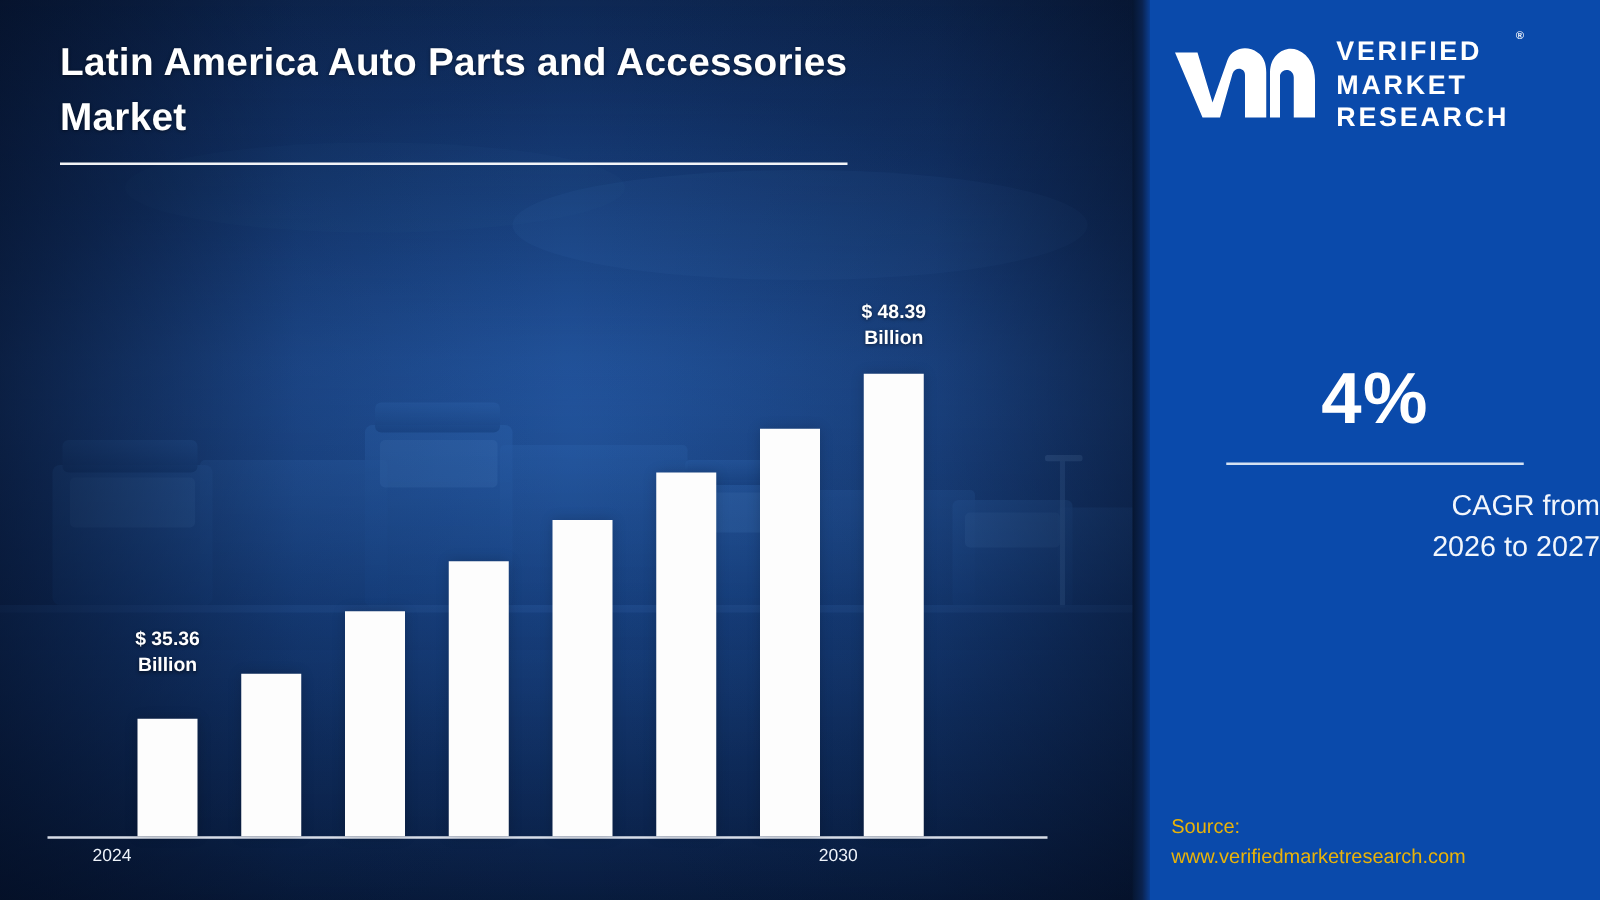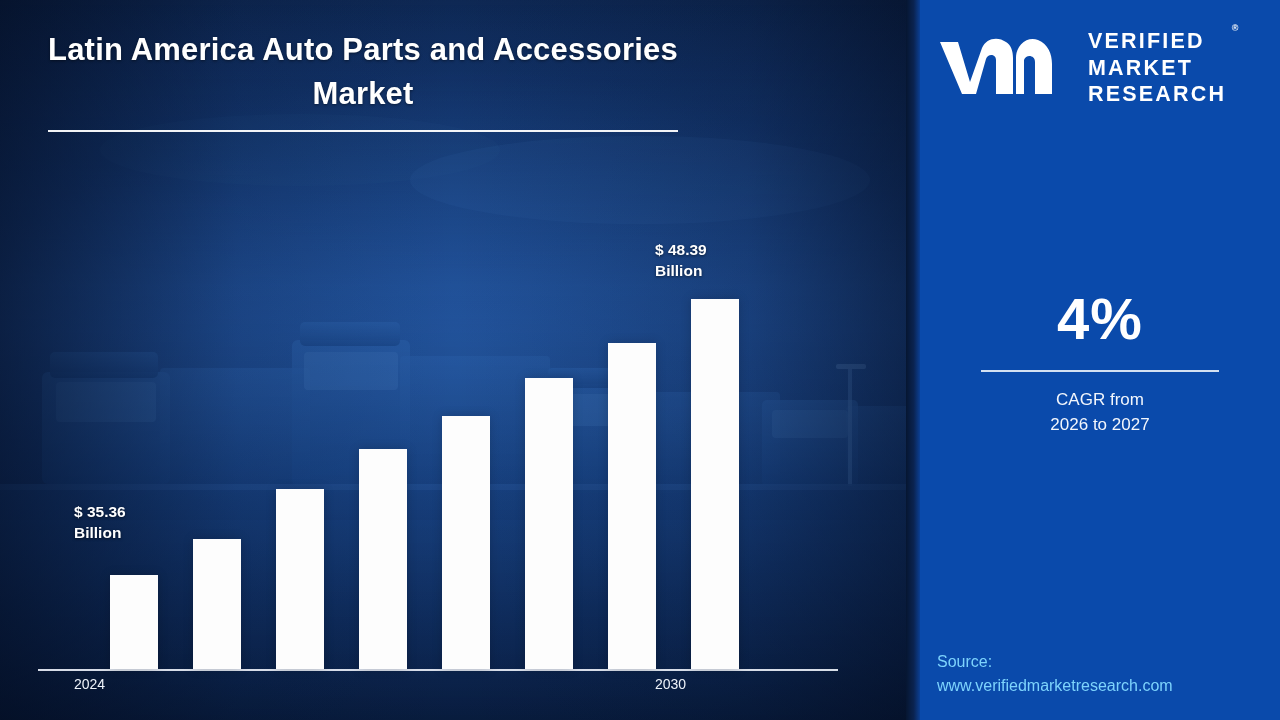--- a/index.html
+++ b/index.html
@@ -22,66 +22,66 @@
     content:"";position:absolute;inset:0;
     background:linear-gradient(90deg, rgba(3,12,32,0.65) 0%, rgba(3,12,32,0.12) 26%, rgba(3,12,32,0.0) 50%, rgba(3,12,32,0.18) 82%, rgba(3,12,32,0.55) 100%);
     pointer-events:none;
   }
   .photo-layer{position:absolute;left:0;top:0;width:912px;height:720px;opacity:.60;}
 
   
   .title-wrap{position:absolute;left:48px;top:28px;width:630px;z-index:6;}
   .title{
     color:#ffffff;font-size:31px;line-height:1.42;font-weight:bold;
-    letter-spacing:.2px;margin:0;text-shadow:0 1px 3px rgba(0,0,0,.45);text-align:center;
+    letter-spacing:.2px;margin:0;text-shadow:0 1px 3px rgba(0,0,0,.45);
   }
   .title-rule{
     margin-top:14px;height:2px;width:630px;background:#ffffff;opacity:.95;
   }
 
   
   .chart{position:absolute;left:0;top:0;width:912px;height:720px;z-index:5;}
   .axis-line{
     position:absolute;left:38px;top:669px;width:800px;height:2px;
     background:#e9eef6;opacity:.92;
   }
   .bar{
     position:absolute;bottom:51px;width:48px;background:#fdfdfd;
     box-shadow:0 0 10px rgba(0,0,0,.18);
   }
   .bar-label{
     position:absolute;color:#ffffff;font-size:15.5px;font-weight:bold;
-    line-height:1.35;width:120px;
+    line-height:1.35;text-align:center;width:120px;
     text-shadow:0 1px 3px rgba(0,0,0,.55);
   }
   .tick{
     position:absolute;top:676px;color:#eef3fa;font-size:14px;
     width:120px;font-family:"Liberation Sans", sans-serif;
   }
 
   
   .divider{
     position:absolute;left:906px;top:0;width:14px;height:720px;
     background:linear-gradient(90deg,#061631 0%, #0a2350 55%, #0b3f93 100%);
   }
   .right-panel{
     position:absolute;left:920px;top:0;width:360px;height:720px;
     background:#0a4aab;
   }
-  .logo-block{position:absolute;left:16px;top:28px;width:330px;display:flex;align-items:center;gap:27px;}
+  .logo-block{position:absolute;left:16px;top:28px;width:330px;display:flex;align-items:center;gap:8px;}
   .logo-mark{width:125px;height:72px;flex:none;}
   .logo-text{position:relative;color:#ffffff;font-weight:bold;font-size:21.5px;line-height:1.24;letter-spacing:2.2px;}
   .logo-reg{position:absolute;right:-12px;top:-5px;font-size:9px;letter-spacing:0;}
 
   .cagr-block{position:absolute;left:0;top:290px;width:360px;text-align:center;}
   .cagr-value{color:#ffffff;font-size:58px;font-weight:bold;line-height:1;letter-spacing:1px;}
   .cagr-rule{margin:22px auto 0;width:238px;height:2px;background:#dfe9f6;opacity:.95;}
-  .cagr-caption{margin-top:16px;color:#f2f6fc;font-size:17px;line-height:1.45;}
-
-  .source-block{position:absolute;left:17px;bottom:22px;width:340px;color:#7dd3fc;font-size:16px;line-height:1.5;}
+  .cagr-caption{margin-top:16px;color:#f2f6fc;font-size:23px;line-height:1.45;text-align:right;}
+
+  .source-block{position:absolute;left:17px;bottom:22px;width:340px;color:#eab308;font-size:16px;line-height:1.5;}
 </style>
 </head>
 <body>
 
 <div class="canvas">
 
   <div class="left-panel">
 
     <svg class="photo-layer" viewBox="0 0 912 720" preserveAspectRatio="none">
       <defs>

